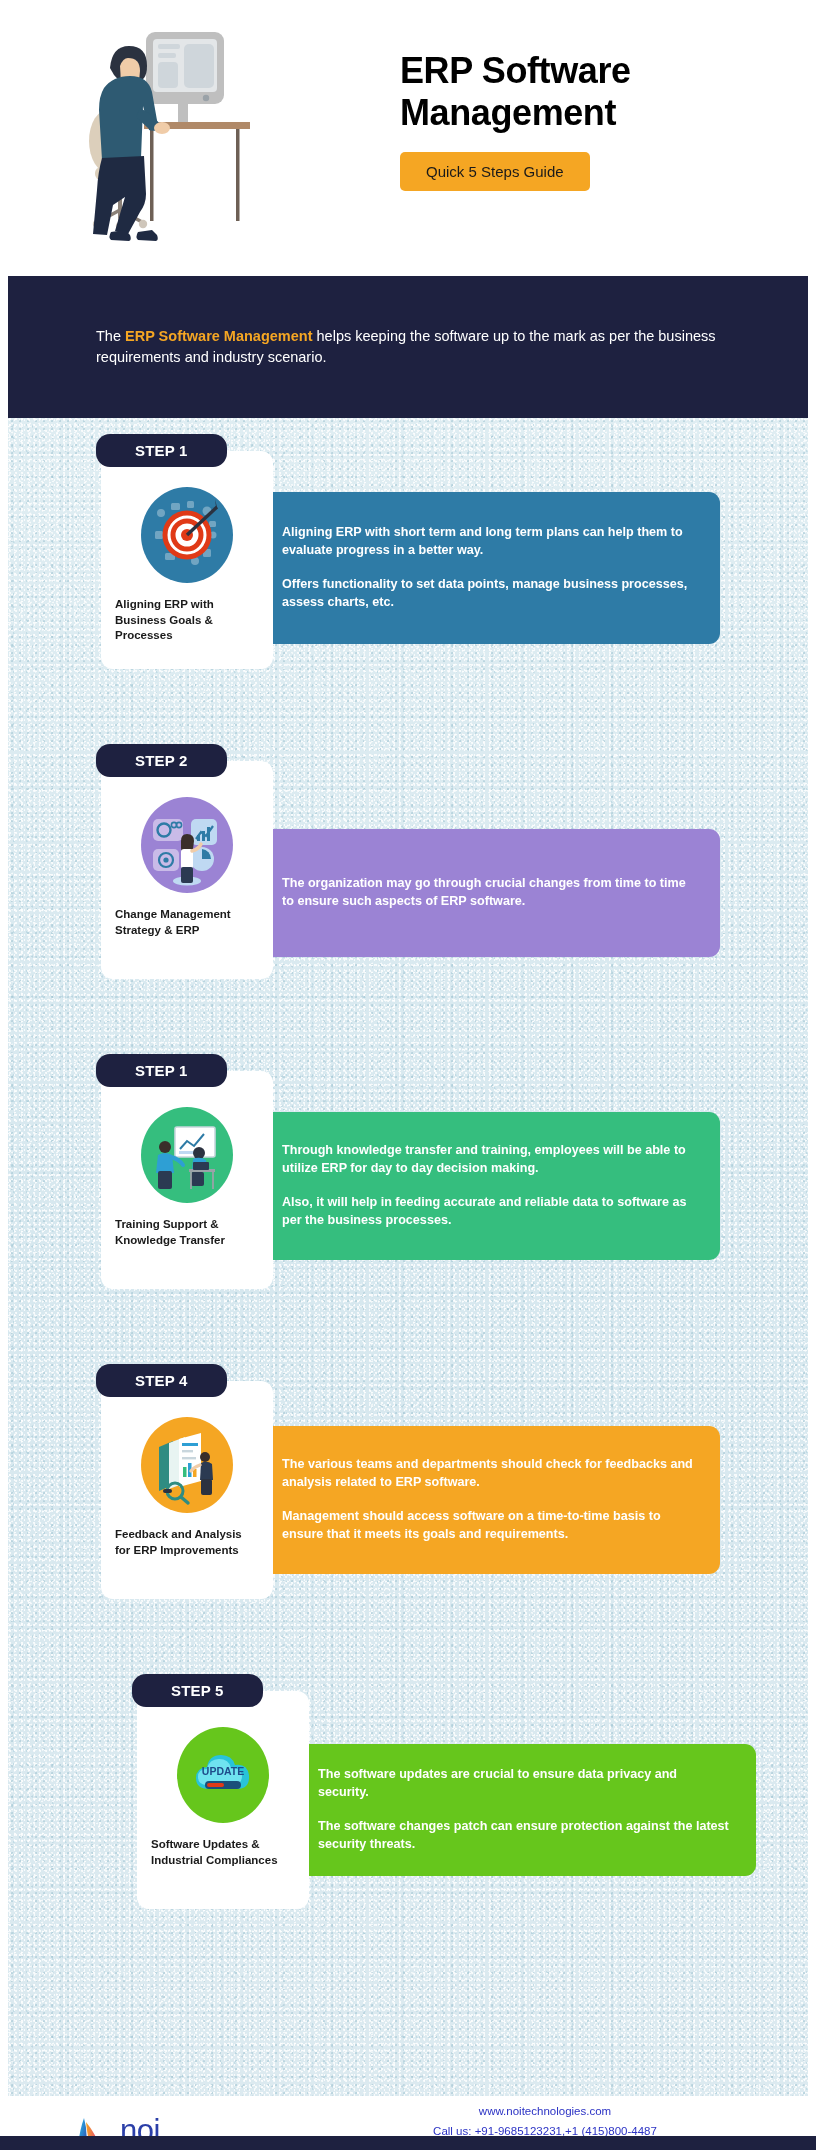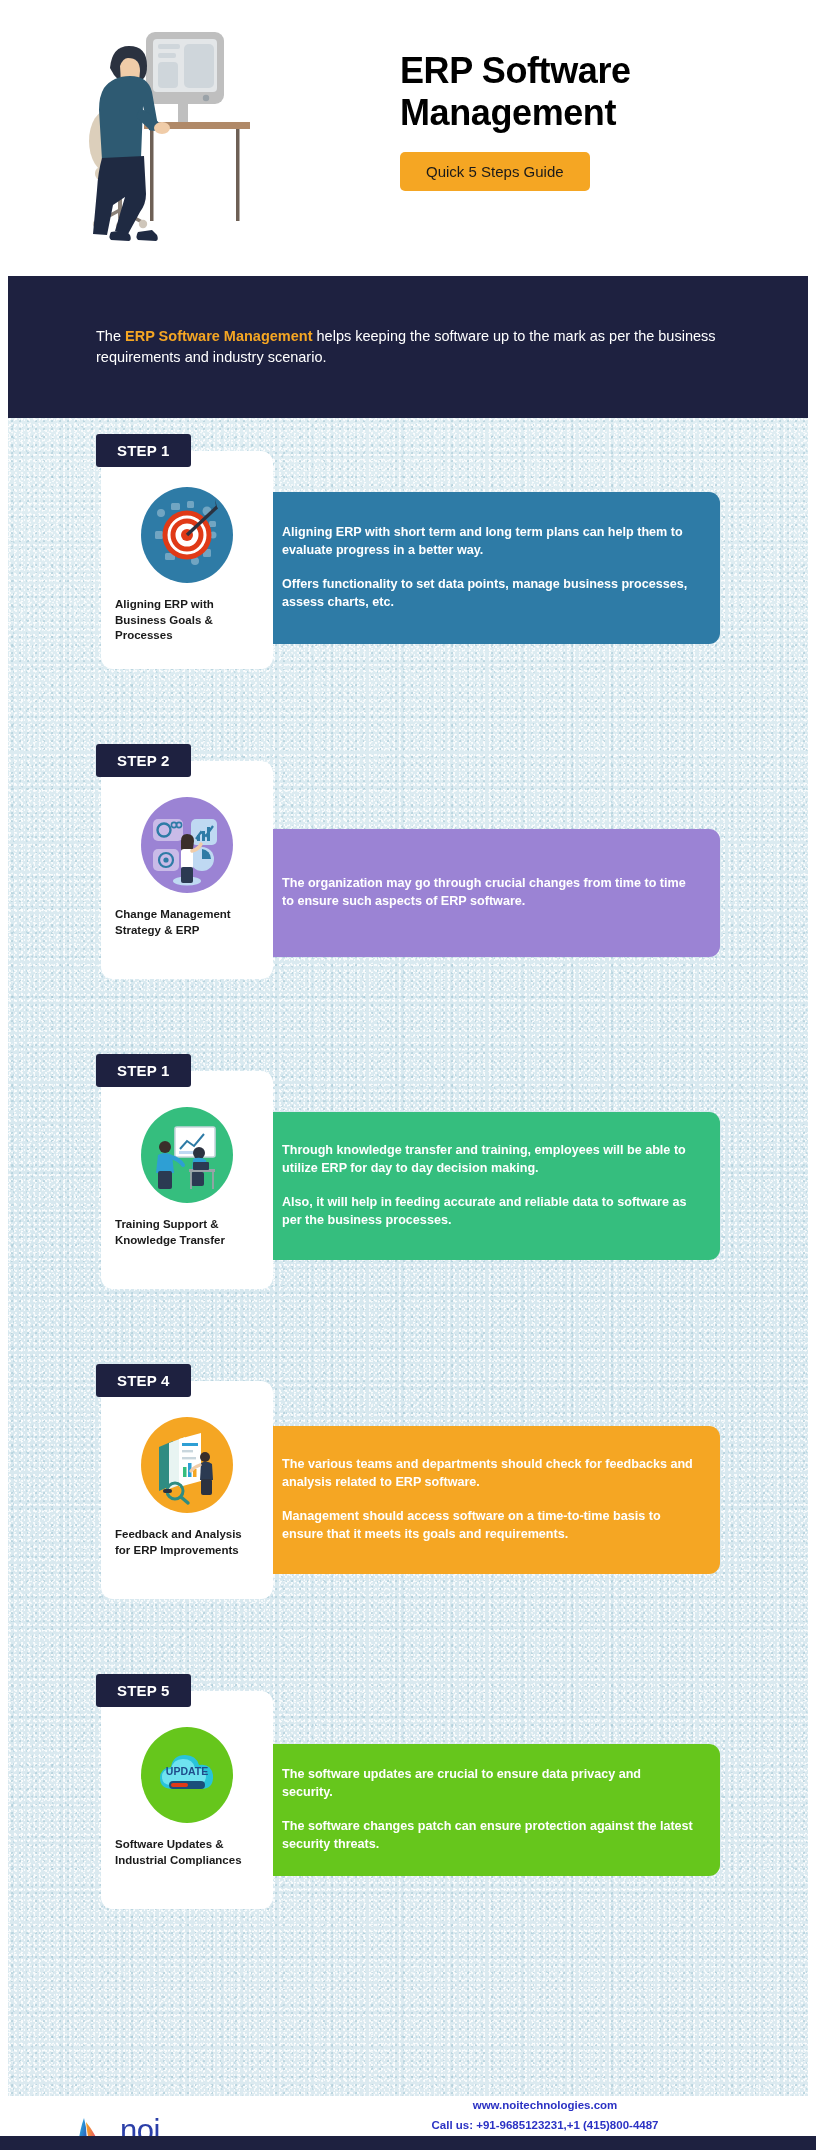--- a/index.html
+++ b/index.html
@@ -101,32 +101,32 @@
     background-size: 7px 7px, 9px 9px, 6px 6px, 11px 11px, 8px 8px, 10px 10px, 5px 5px, 13px 13px, 100% 100%;
     height: 1678px;
   }
 
   
   .step {
     position: relative;
     height: 280px;
     margin: 0 0 30px 0;
   }
-  .step:last-child { margin-bottom: 0; }
+  .step:last-child { margin-bottom: 0; margin-left: 36px; }
 
   .step-badge {
     position: absolute;
     left: 96px;
     top: 0px;
     background: #1E2140;
     color: #ffffff;
     font-size: 15px;
     font-weight: bold;
-    padding: 8px 21px;
-    border-radius: 3px;
+    padding: 8px 39px;
+    border-radius: 14px;
     z-index: 4;
     letter-spacing: 0.2px;
   }
 
   .step-card {
     position: absolute;
     left: 101px;
     top: 17px;
     width: 172px;
     height: 218px;
@@ -228,26 +228,26 @@
     color: #1a1a1a;
     letter-spacing: 0.6px;
     display: block;
     margin-top: -2px;
   }
   .logo-tm { font-size: 8px; vertical-align: super; }
 
   .footer-contact {
     position: absolute;
     left: 380px;
-    top: 0;
+    top: 6px;
     width: 330px;
     text-align: center;
     color: #2B32C4;
     font-size: 11.5px;
-    font-weight: 700;
+    font-weight: 400;
     line-height: 1.7;
   }
 
   .bottom-bar {
     position: absolute;
     left: 0;
     bottom: 0;
     width: 816px;
     height: 48px;
     background: #1E2140;

